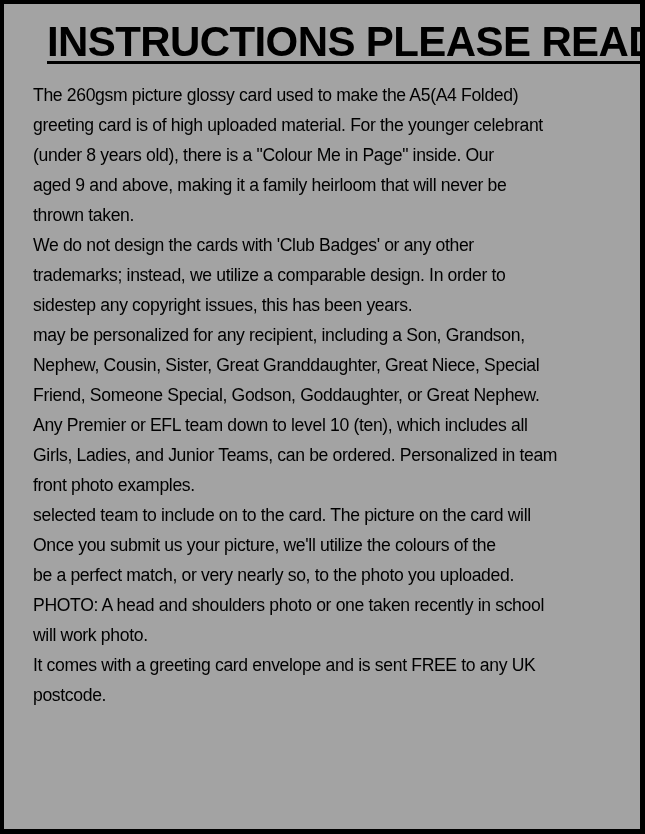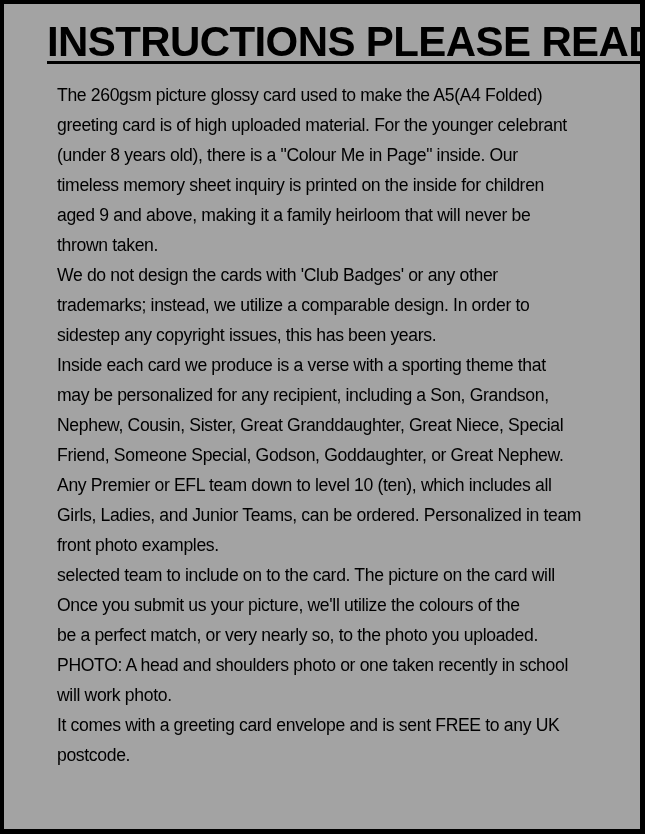--- a/index.html
+++ b/index.html
@@ -51,45 +51,42 @@
       color: #000000;
       letter-spacing: -0.35px;
     }
     .para {
       margin: 0;
       padding: 0;
     }
     .line {
       display: block;
       white-space: nowrap;
-      margin-left: 24px;
     }
   </style>
 </head>
 <body>
 
 <div class="page">
   <h1 class="title">INSTRUCTIONS PLEASE READ</h1>
 
   <div class="body-text">
     <p class="para">
       <span class="line">The 260gsm picture glossy card used to make the A5(A4 Folded)</span>
       <span class="line">greeting card is of high uploaded material. For the younger celebrant</span>
       <span class="line">(under 8 years old), there is a "Colour Me in Page" inside. Our</span>
-      <span class="line">timeless memory sheet inquiry is printed on the inside for children</span>
       <span class="line">aged 9 and above, making it a family heirloom that will never be</span>
       <span class="line">thrown taken.</span>
     </p>
     <p class="para">
       <span class="line">We do not design the cards with 'Club Badges' or any other</span>
       <span class="line">trademarks; instead, we utilize a comparable design. In order to</span>
       <span class="line">sidestep any copyright issues, this has been years.</span>
     </p>
     <p class="para">
-      <span class="line">Inside each card we produce is a verse with a sporting theme that</span>
       <span class="line">may be personalized  for any recipient, including a Son, Grandson,</span>
       <span class="line">Nephew, Cousin, Sister, Great Granddaughter,  Great Niece, Special</span>
       <span class="line">Friend, Someone Special, Godson, Goddaughter,  or Great Nephew.</span>
       <span class="line">Any Premier or EFL team down to level 10 (ten), which includes all</span>
       <span class="line">Girls, Ladies, and Junior Teams, can be ordered.  Personalized  in team</span>
       <span class="line">front photo examples.</span>
     </p>
     <p class="para">
       <span class="line">selected team to include on to the card. The picture on the card will</span>
       <span class="line">Once you submit us your picture, we'll utilize the colours of the</span>

